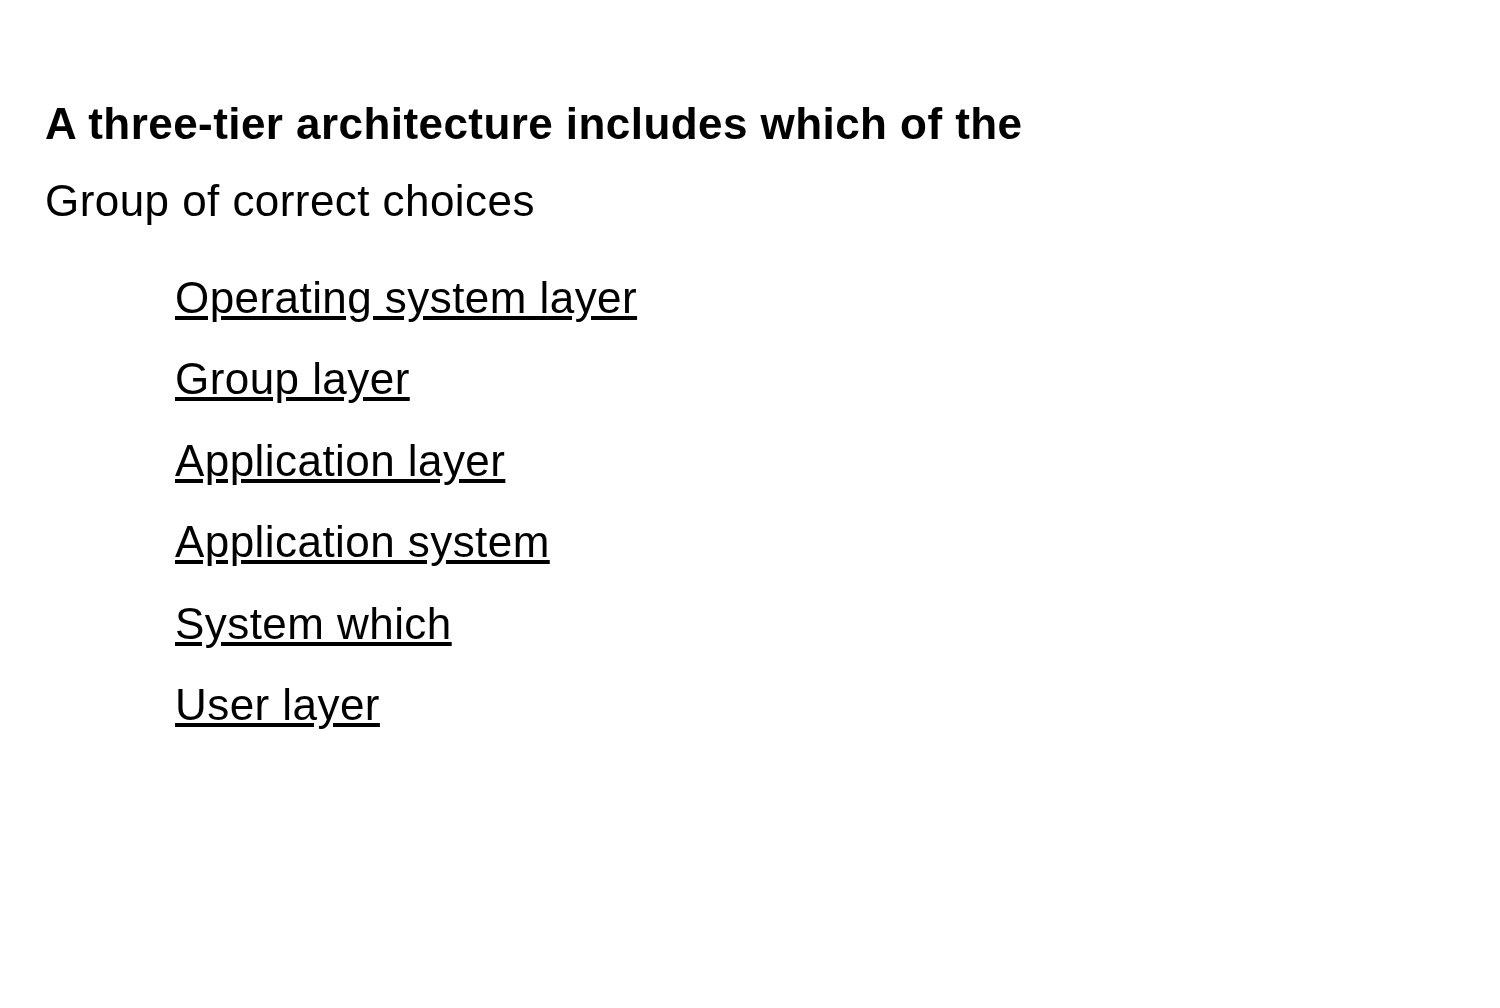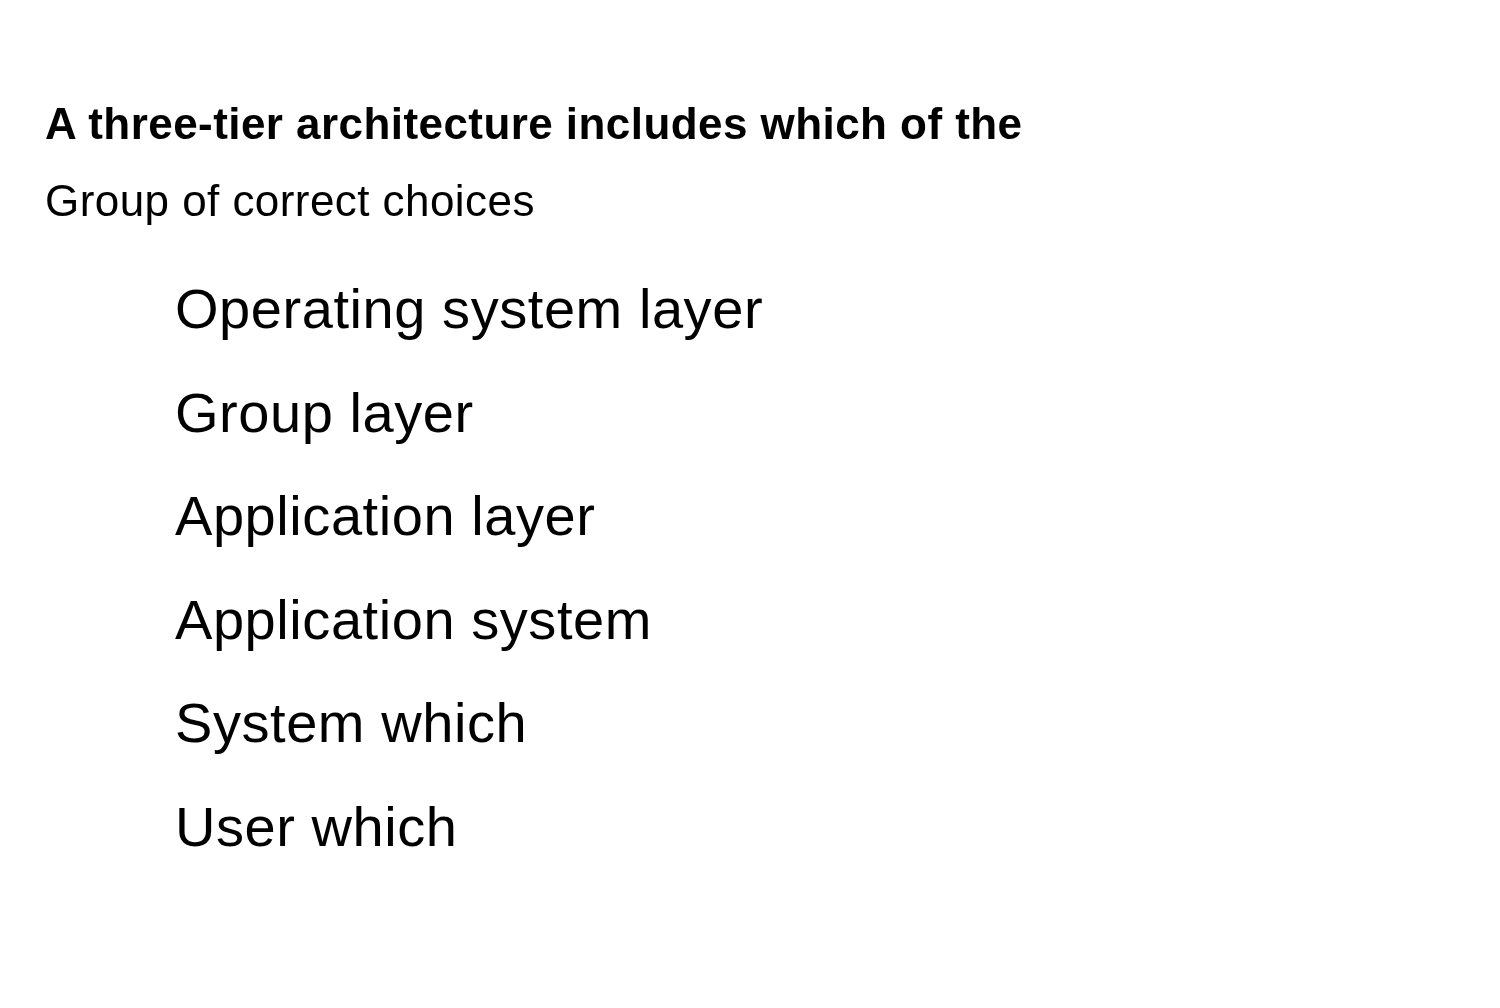--- a/index.html
+++ b/index.html
@@ -26,32 +26,33 @@
     }
     .choices-header {
       margin-top: 0;
     }
     .choices-list {
       list-style: none;
       padding-left: 130px;
       margin-top: 18px;
     }
     .choice-item {
-      font-size: 56px;
+      font-size: 44px;
       line-height: 1.85;
       letter-spacing: 0.01em;
+      text-decoration: underline;
     }
   </style>
 </head>
 <body>
 
 <div class="question-block">
   <div class="question-text">A three-tier architecture includes which of the</div>
   <div class="choices-header">Group of correct choices</div>
   <ul class="choices-list">
     <li class="choice-item">Operating system layer</li>
     <li class="choice-item">Group layer</li>
     <li class="choice-item">Application layer</li>
     <li class="choice-item">Application system</li>
     <li class="choice-item">System which</li>
-    <li class="choice-item">User which</li>
+    <li class="choice-item">User layer</li>
   </ul>
 </div>
 
 </body></html>

